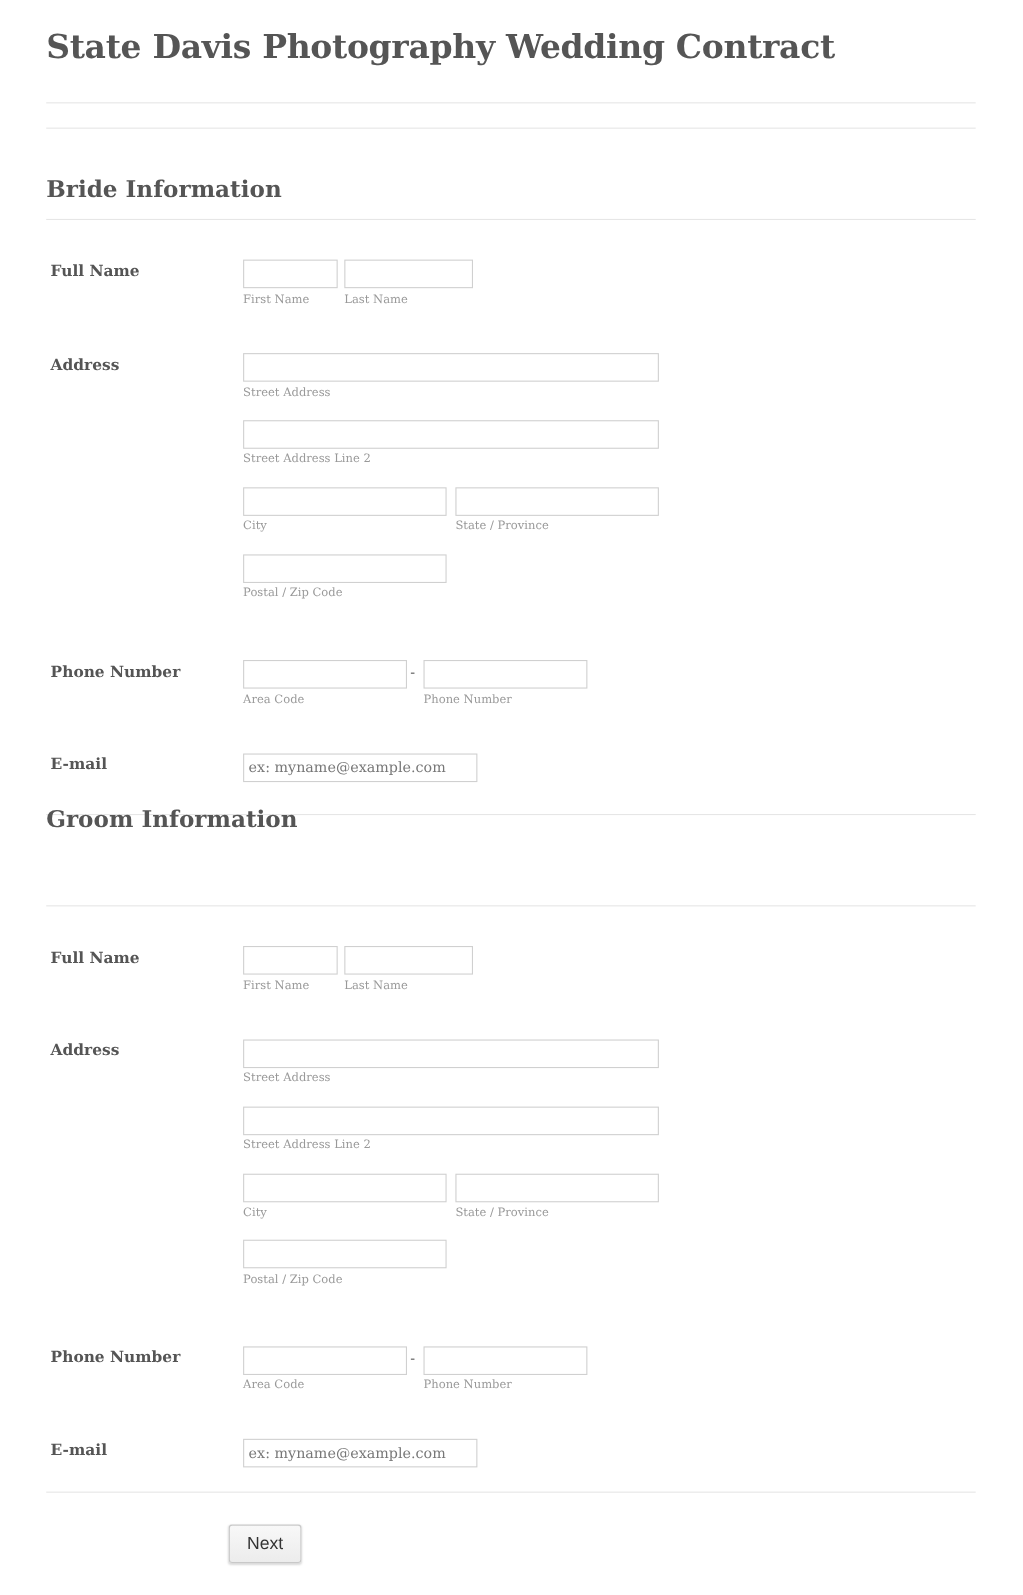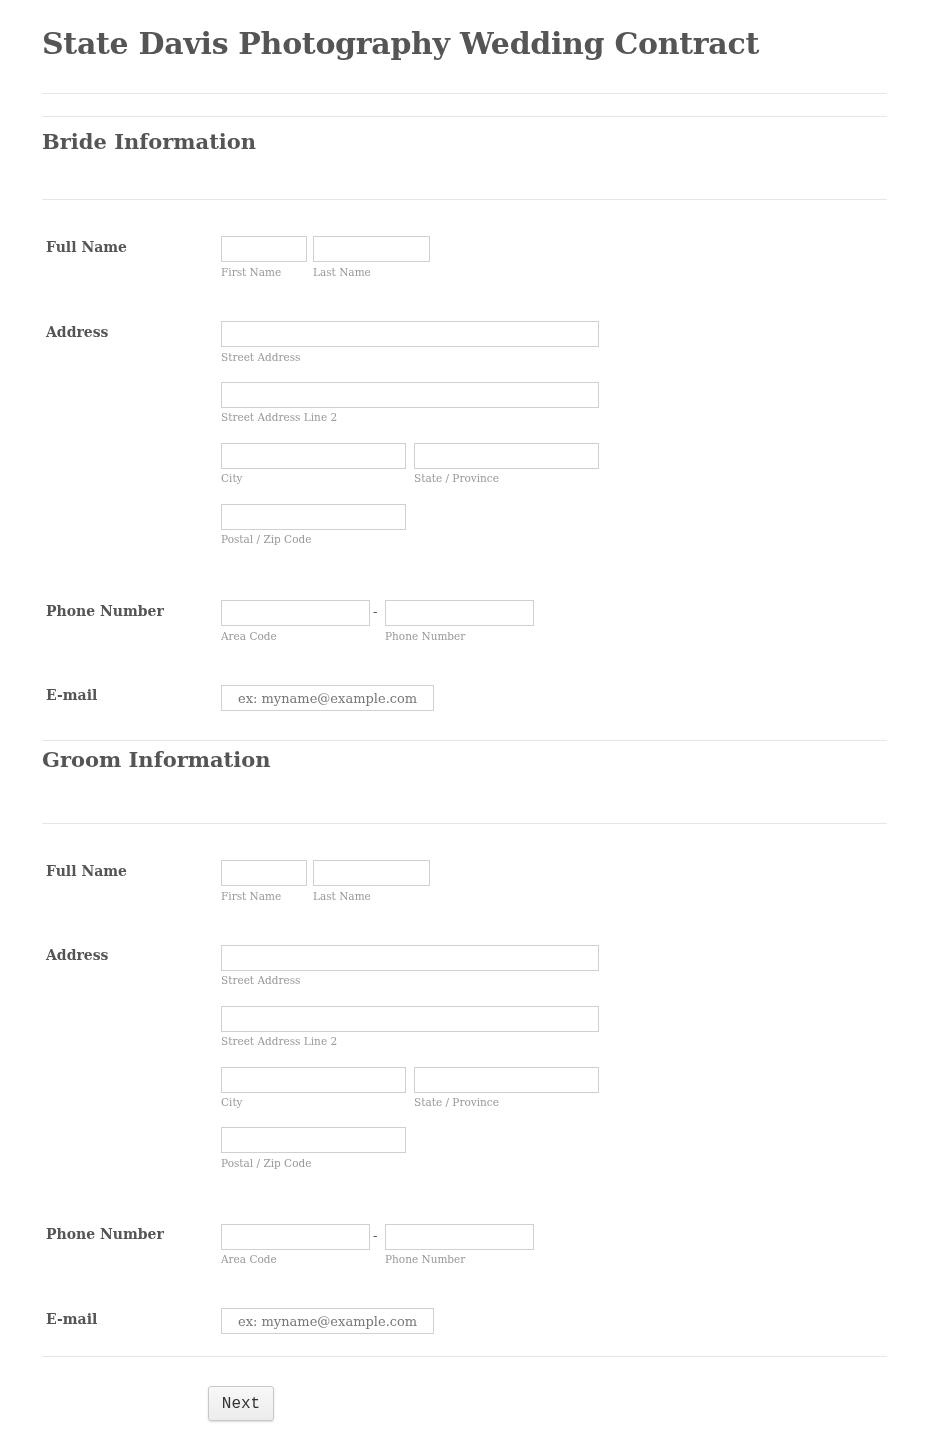--- a/index.html
+++ b/index.html
@@ -2,34 +2,34 @@
 <html><head>
 <meta charset="utf-8">
 <style>
   html, body { margin: 0; padding: 0; background: #ffffff; }
   body { width: 930px; height: 1450px; position: relative; font-family: "DejaVu Serif", "Liberation Serif", serif; color: #555555; overflow: hidden; }
   .abs { position: absolute; }
   .title { left: 42px; top: 26px; font-size: 30px; font-weight: bold; color: #555555; letter-spacing: -0.3px; white-space: nowrap; font-family: "DejaVu Serif", serif; }
   .hr { left: 42px; width: 845px; height: 0; border-top: 1px solid #e6e6e6; }
   .section-title { left: 42px; font-size: 21px; font-weight: bold; color: #555555; white-space: nowrap; }
   .label { left: 46px; font-size: 14px; font-weight: bold; color: #555555; white-space: nowrap; }
-  .inp { box-sizing: border-box; height: 26px; border: 1px solid #d0d0d0; background: #fff; padding: 0 16px; font-family: "DejaVu Serif", serif; font-size: 13px; color: #777; outline: none; }
+  .inp { box-sizing: border-box; height: 26px; border: 1px solid #d0d0d0; background: #fff; padding: 0 4px; font-family: "DejaVu Serif", serif; font-size: 13px; color: #777; outline: none; }
   .inp::placeholder { color: #777; }
   .sub { font-size: 10.5px; color: #999999; white-space: nowrap; }
   .dash { font-size: 13px; color: #555; }
-  .btn { left: 208px; top: 1386px; width: 66px; height: 35px; box-sizing: border-box; border: 1px solid #c8c8c8; border-radius: 3px; background: linear-gradient(#f8f8f8, #ececec); font-family: Liberation Mono, monospace; font-size: 16px; color: #333; cursor: pointer; box-shadow: 0 1px 2px rgba(0,0,0,0.15); }
+  .btn { left: 208px; top: 1386px; width: 66px; height: 35px; box-sizing: border-box; border: 1px solid #c8c8c8; border-radius: 3px; background: linear-gradient(#f8f8f8, #ececec); font-family: Liberation Sans, sans-serif; font-size: 16px; color: #333; cursor: pointer; box-shadow: 0 1px 2px rgba(0,0,0,0.15); }
 </style>
 </head>
 <body>
 
 <div class="abs title">State Davis Photography Wedding Contract</div>
 <div class="abs hr" style="top:93px"></div>
 <div class="abs hr" style="top:116px"></div>
 
-<div class="abs section-title" style="top:129px">Bride Information</div>
+<div class="abs section-title" style="top:159px">Bride Information</div>
 <div class="abs hr" style="top:199px"></div>
 
 <div class="abs label" style="top:239px">Full Name</div>
 <input class="abs inp" style="left: 221px; top: 236px; width: 86px;">
 <input class="abs inp" style="left: 313px; top: 236px; width: 117px;">
 <div class="abs sub" style="left:221px;top:266px">First Name</div>
 <div class="abs sub" style="left:313px;top:266px">Last Name</div>
 
 <div class="abs label" style="top:324px">Address</div>
 <input class="abs inp" style="left: 221px; top: 321px; width: 378px;">
@@ -48,21 +48,21 @@
 <div class="abs dash" style="left:373px;top:604px">-</div>
 <input class="abs inp" style="left: 385px; top: 600px; width: 149px;">
 <div class="abs sub" style="left:221px;top:630px">Area Code</div>
 <div class="abs sub" style="left:385px;top:630px">Phone Number</div>
 
 <div class="abs label" style="top:687px">E-mail</div>
 <input class="abs inp" style="left: 221px; top: 685px; width: 213px;" placeholder="ex: myname@example.com">
 
 <div class="abs hr" style="top:740px"></div>
 
-<div class="abs section-title" style="top:747px">Groom Information</div>
+<div class="abs section-title" style="top:732px">Groom Information</div>
 <div class="abs hr" style="top:823px"></div>
 
 <div class="abs label" style="top:863px">Full Name</div>
 <input class="abs inp" style="left: 221px; top: 860px; width: 86px;">
 <input class="abs inp" style="left: 313px; top: 860px; width: 117px;">
 <div class="abs sub" style="left:221px;top:890px">First Name</div>
 <div class="abs sub" style="left:313px;top:890px">Last Name</div>
 
 <div class="abs label" style="top:947px">Address</div>
 <input class="abs inp" style="left: 221px; top: 945px; width: 378px;">

